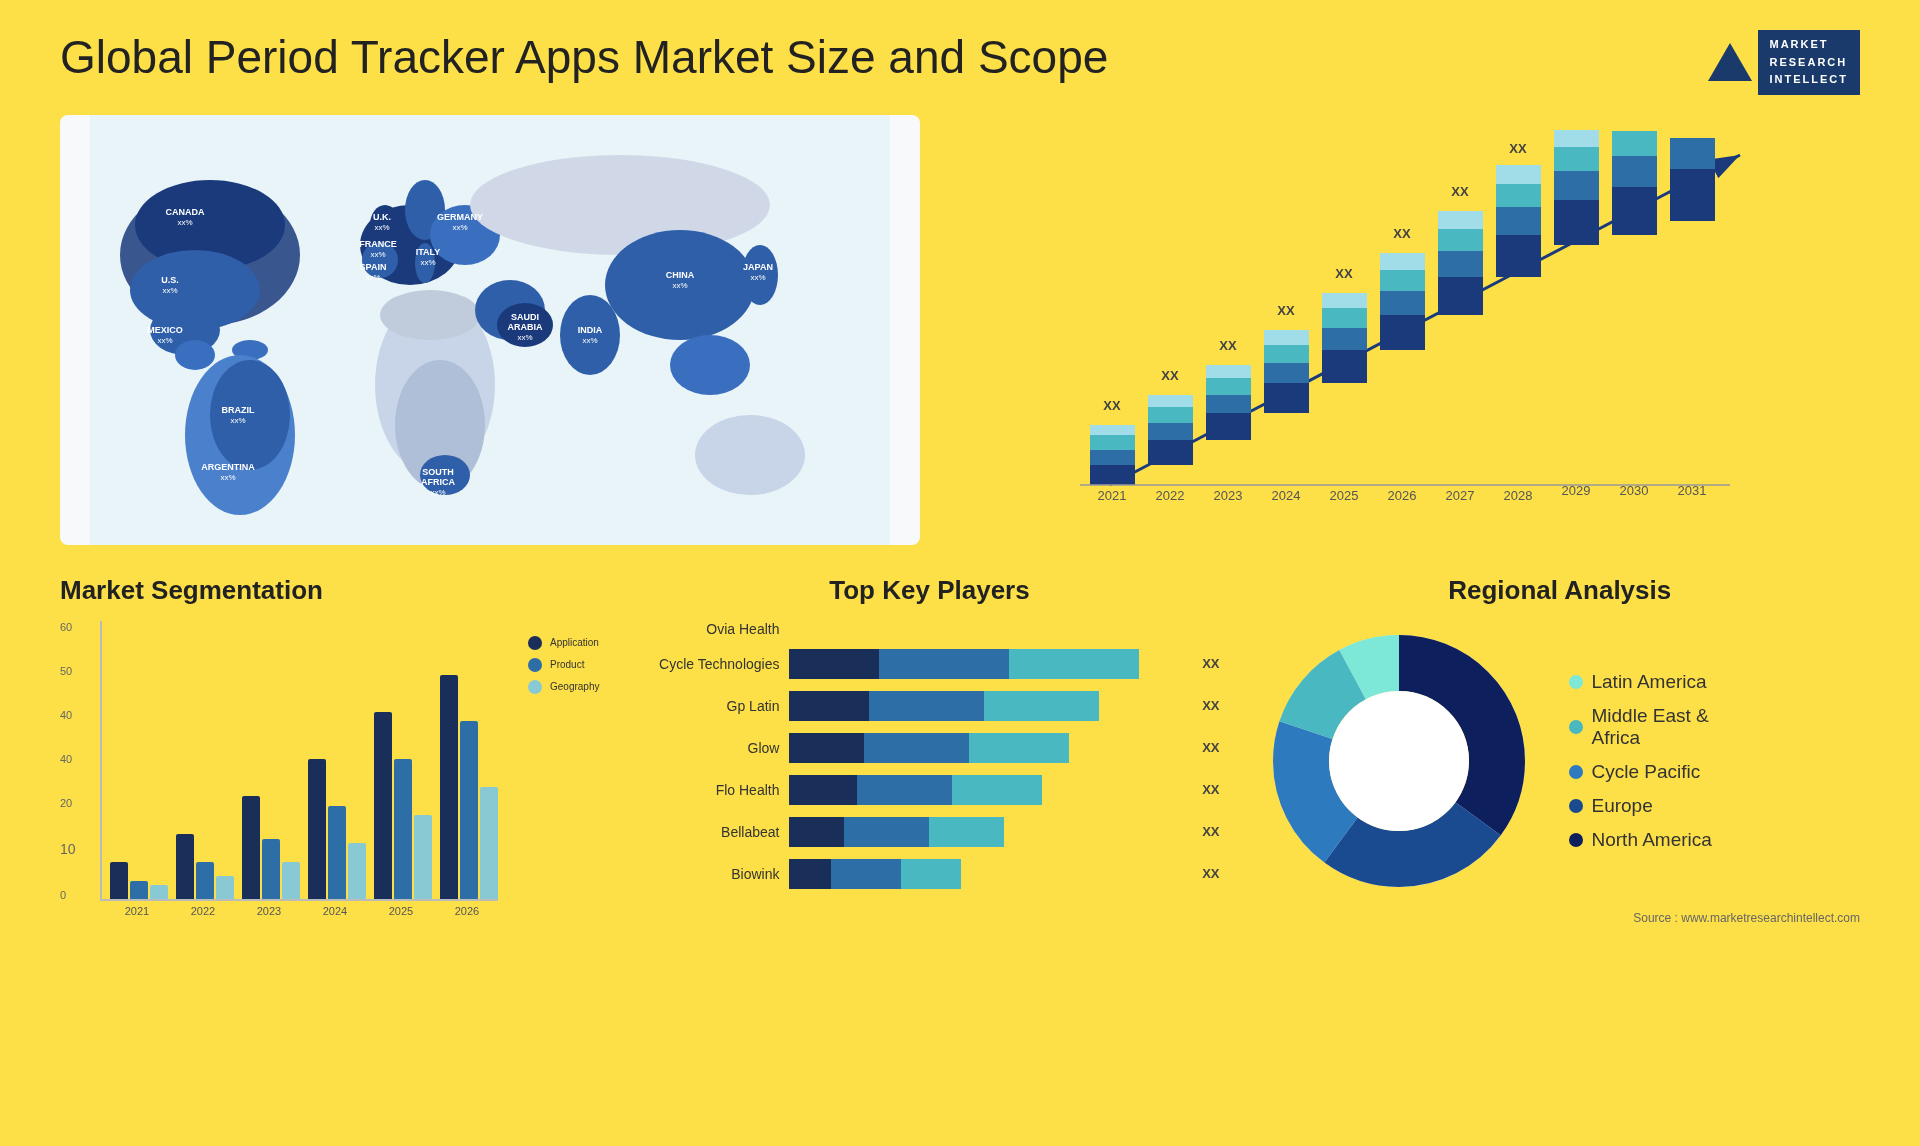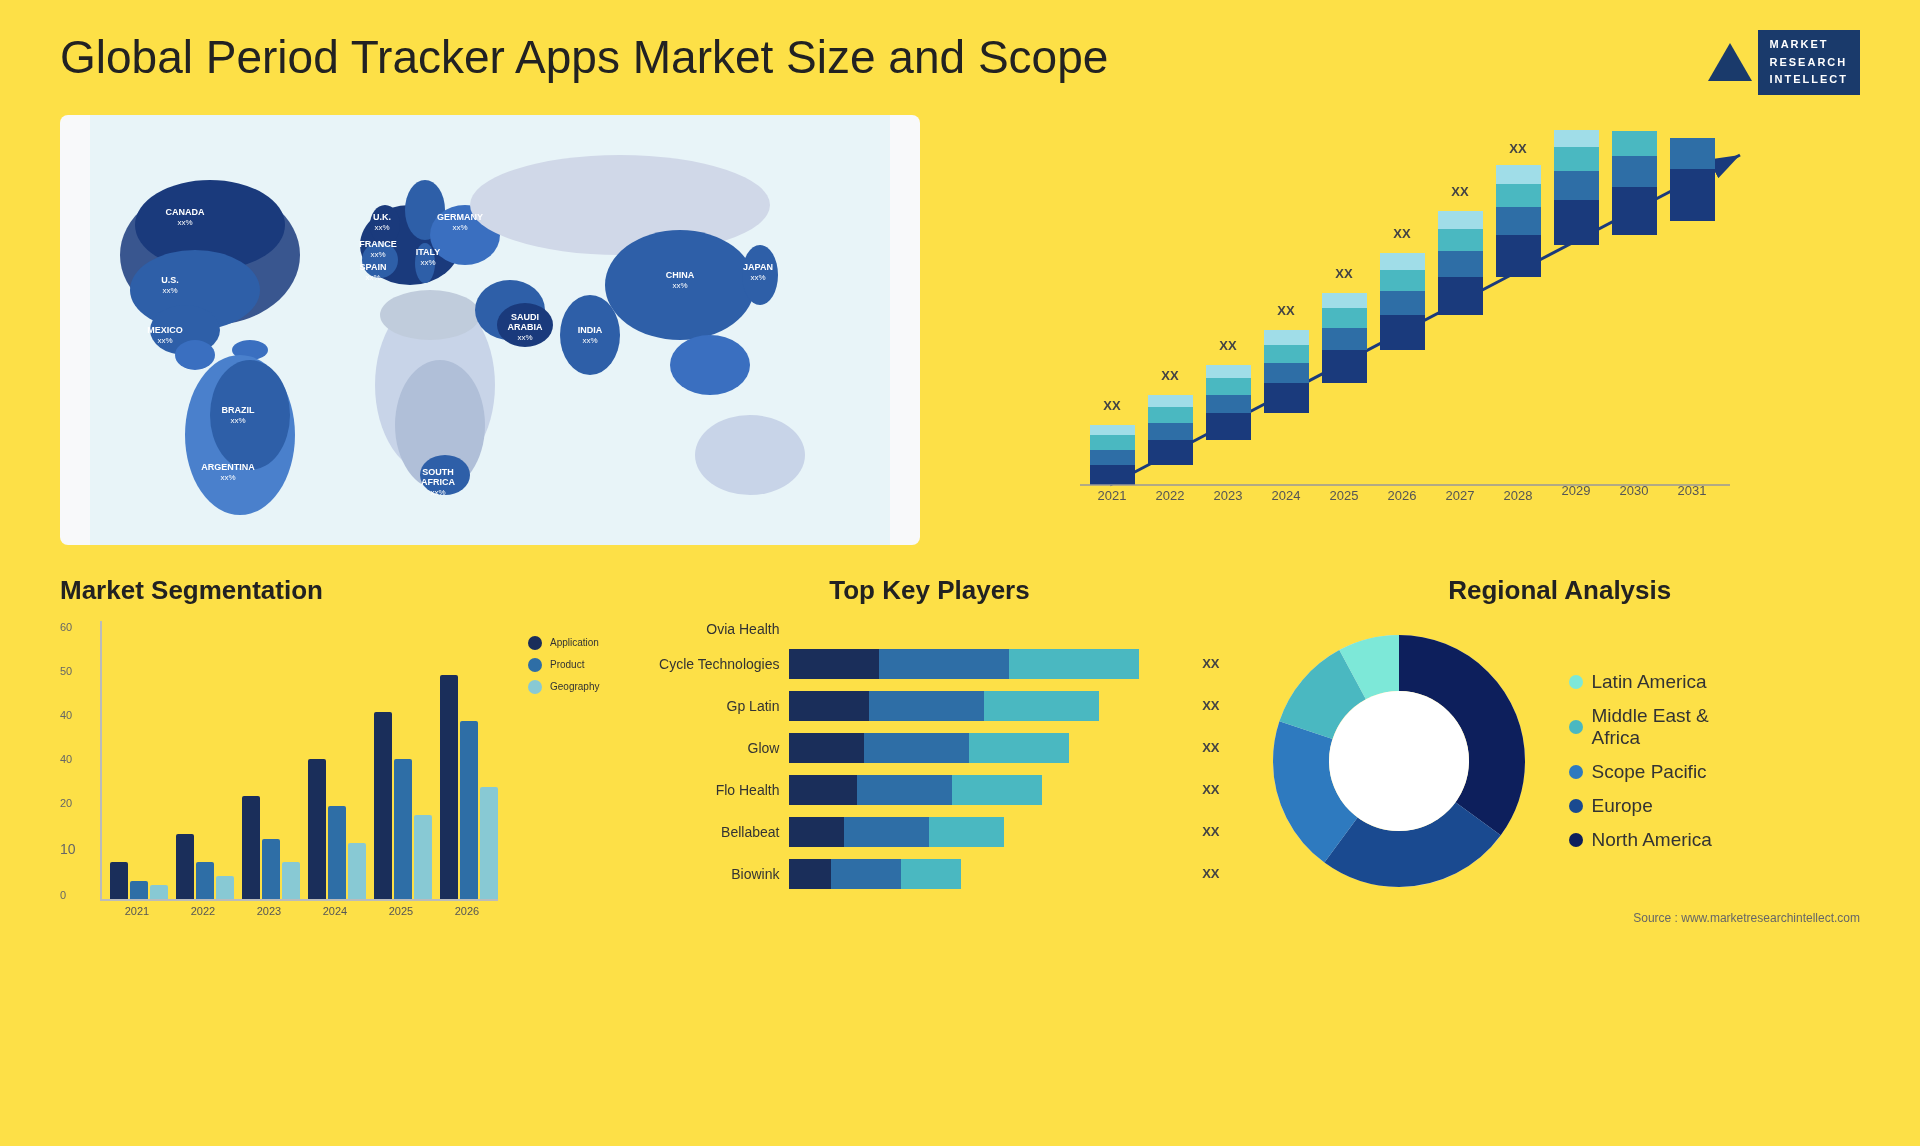--- a/index.html
+++ b/index.html
@@ -609,21 +609,21 @@
           <div class="regional-legend-item">
             <div class="regional-dot" style="background:#7de8d8;"></div>
             <span>Latin America</span>
           </div>
           <div class="regional-legend-item">
             <div class="regional-dot" style="background:#4ab8c1;"></div>
             <span>Middle East &amp;<br>Africa</span>
           </div>
           <div class="regional-legend-item">
             <div class="regional-dot" style="background:#2e7abf;"></div>
-            <span>Scope Pacific</span>
+            <span>Cycle Pacific</span>
           </div>
           <div class="regional-legend-item">
             <div class="regional-dot" style="background:#1a4a90;"></div>
             <span>Europe</span>
           </div>
           <div class="regional-legend-item">
             <div class="regional-dot" style="background:#0d1f5c;"></div>
             <span>North America</span>
           </div>
         </div>

